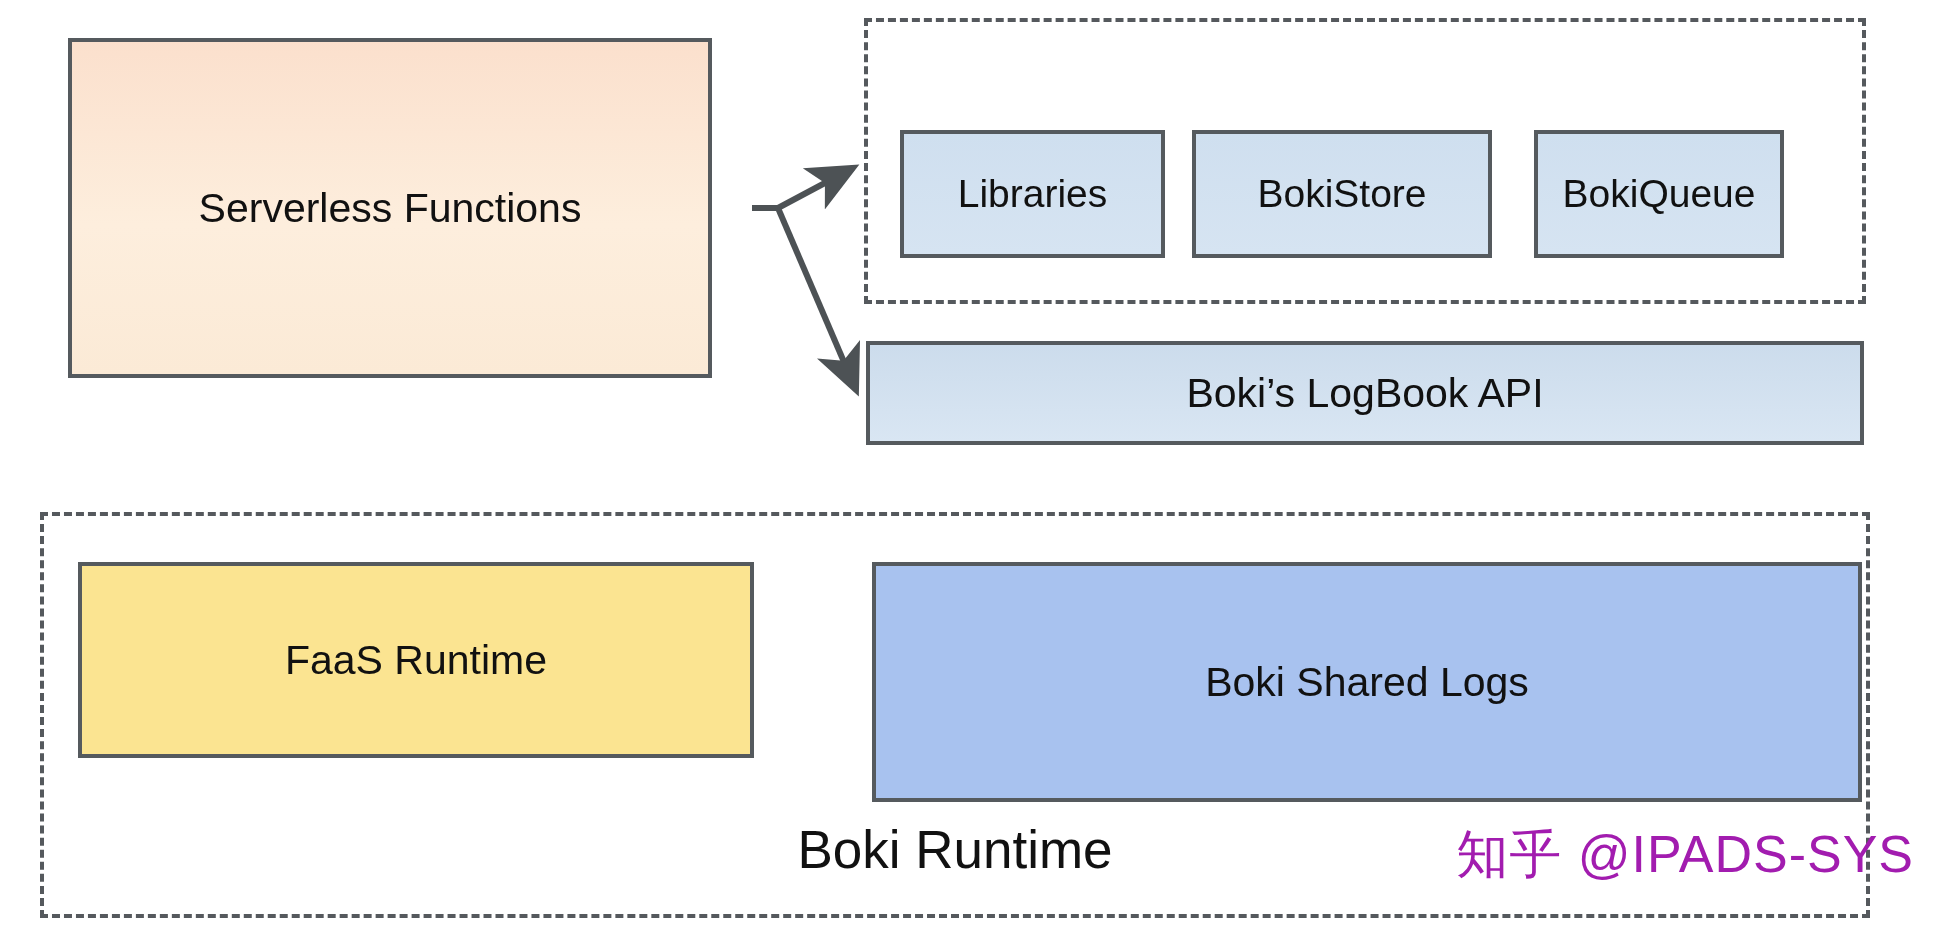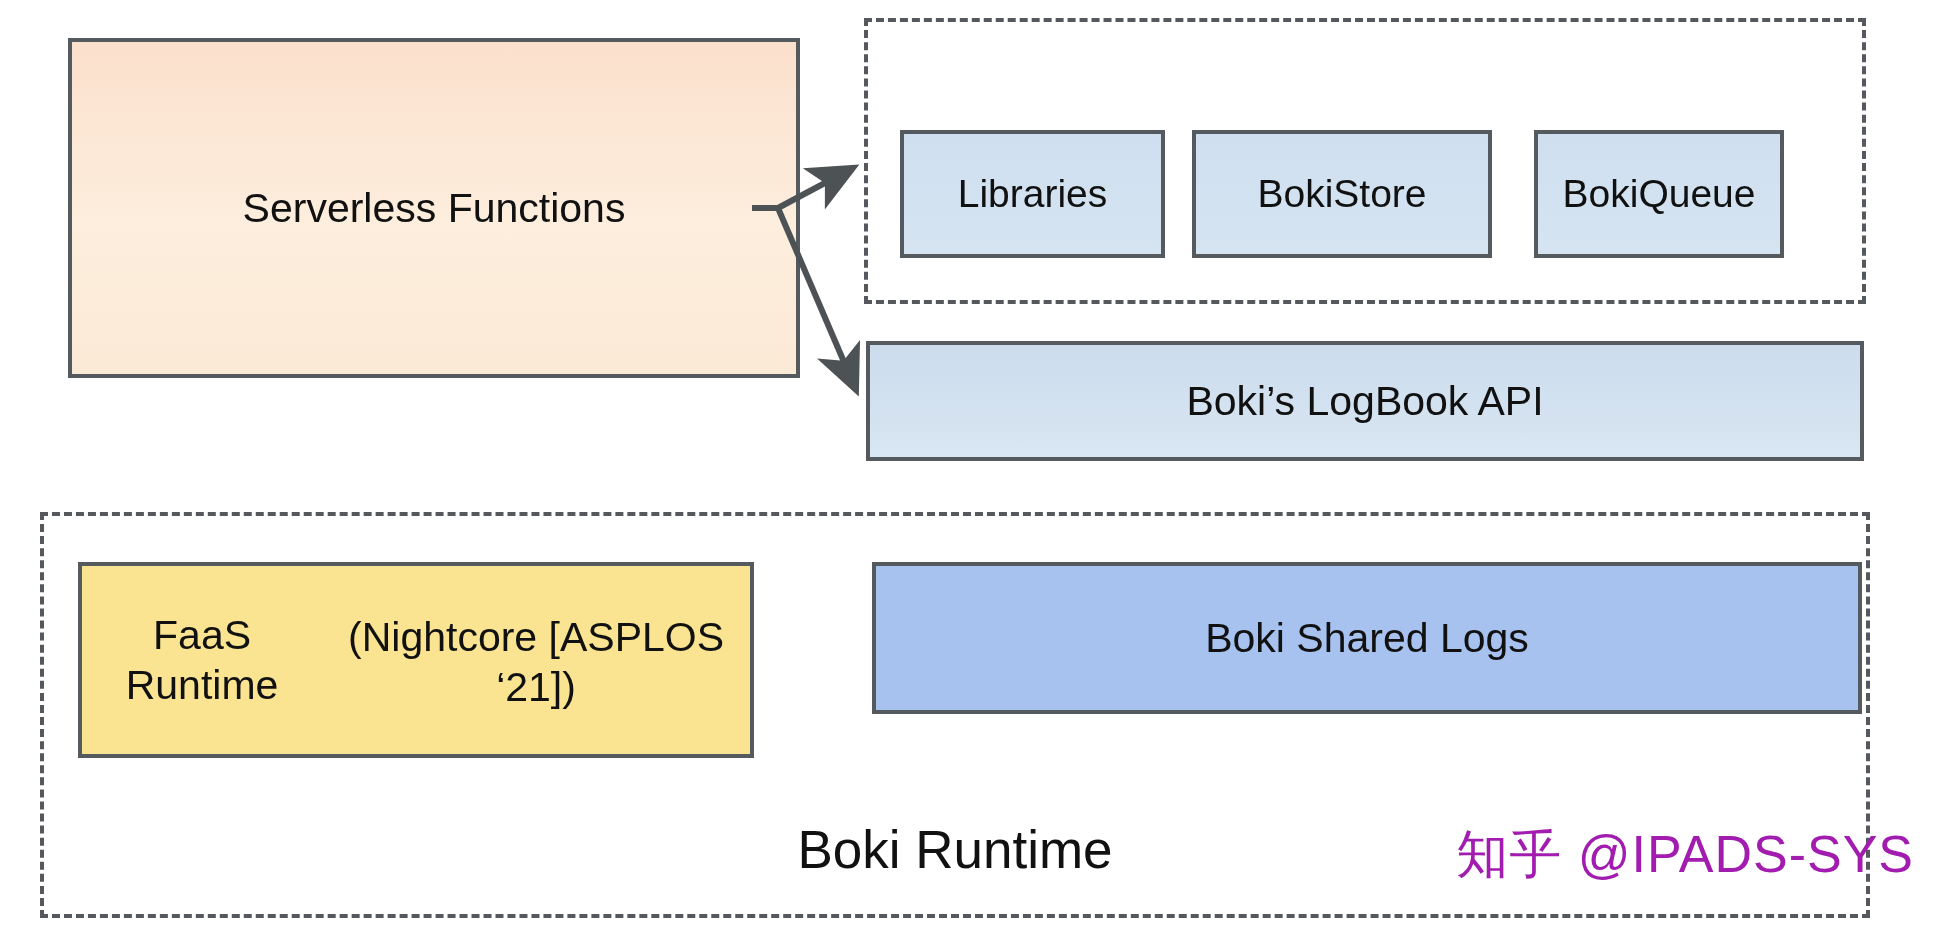--- a/index.html
+++ b/index.html
@@ -41,21 +41,21 @@
   }
 
   .group-title {
     position: absolute;
     color: #111111;
     white-space: nowrap;
   }
 
   
   #serverless-functions {
-    left: 68px; top: 38px; width: 732px; height: 340px;
+    left: 68px; top: 38px; width: 644px; height: 340px;
     background: linear-gradient(180deg, #fbe0cd 0%, #fdeedd 55%, #fbead6 100%);
     font-size: 41px;
   }
 
   #libs-group {
     left: 864px; top: 18px; width: 1002px; height: 286px;
   }
   #libs-group-title {
     left: 906px; top: 44px;
     font-size: 41px;
@@ -64,21 +64,21 @@
   .lib-box {
     top: 130px; height: 128px;
     background: linear-gradient(180deg, #cfdfef 0%, #d6e4f2 100%);
     font-size: 39px;
   }
   #boki-flow  { left: 900px;  width: 265px; }
   #boki-store { left: 1192px; width: 300px; }
   #boki-queue { left: 1534px; width: 250px; }
 
   #logbook-api {
-    left: 866px; top: 341px; width: 998px; height: 120px;
+    left: 866px; top: 341px; width: 998px; height: 104px;
     background: linear-gradient(180deg, #ccdcec 0%, #d9e6f3 100%);
     font-size: 41px;
   }
 
   #runtime-group {
     left: 40px; top: 512px; width: 1830px; height: 406px;
   }
   #runtime-group-title {
     left: 50%; transform: translateX(-50%);
     bottom: 38px;
@@ -92,21 +92,21 @@
 
   #faas-runtime {
     left: 78px; top: 562px; width: 676px; height: 196px;
     background: #fbe491;
     font-size: 41px;
     flex-direction: row;
   }
   #faas-runtime .line2 { margin-top: 4px; }
 
   #shared-logs {
-    left: 872px; top: 562px; width: 990px; height: 152px;
+    left: 872px; top: 562px; width: 990px; height: 240px;
     background: #a8c2ef;
     font-size: 41px;
   }
 
   
   #arrows {
     position: absolute;
     left: 0; top: 0;
     width: 1936px; height: 942px;
     pointer-events: none;
@@ -147,21 +147,20 @@
     <span>Boki’s LogBook API</span>
   </div>
 
   <div class="group" id="runtime-group"></div>
   <div id="runtime-group-title-wrap">
     <div class="group-title" id="runtime-group-title">Boki Runtime</div>
   </div>
 
   <div class="node" id="faas-runtime">
     <span class="line1">FaaS Runtime</span>
-    <span class="line2">(Nightcore [ASPLOS ‘21])</span>
   </div>
 
   <div class="node" id="shared-logs">
     <span>Boki Shared Logs</span>
   </div>
 
   <svg id="arrows" viewBox="0 0 1936 942">
     <defs>
       <marker id="ah" markerWidth="9" markerHeight="9" refX="7.4" refY="4.5" orient="auto" markerUnits="strokeWidth">
         <path d="M0,0.6 L8.6,4.5 L0,8.4 L2.1,4.5 Z" fill="#4d5255"></path>

